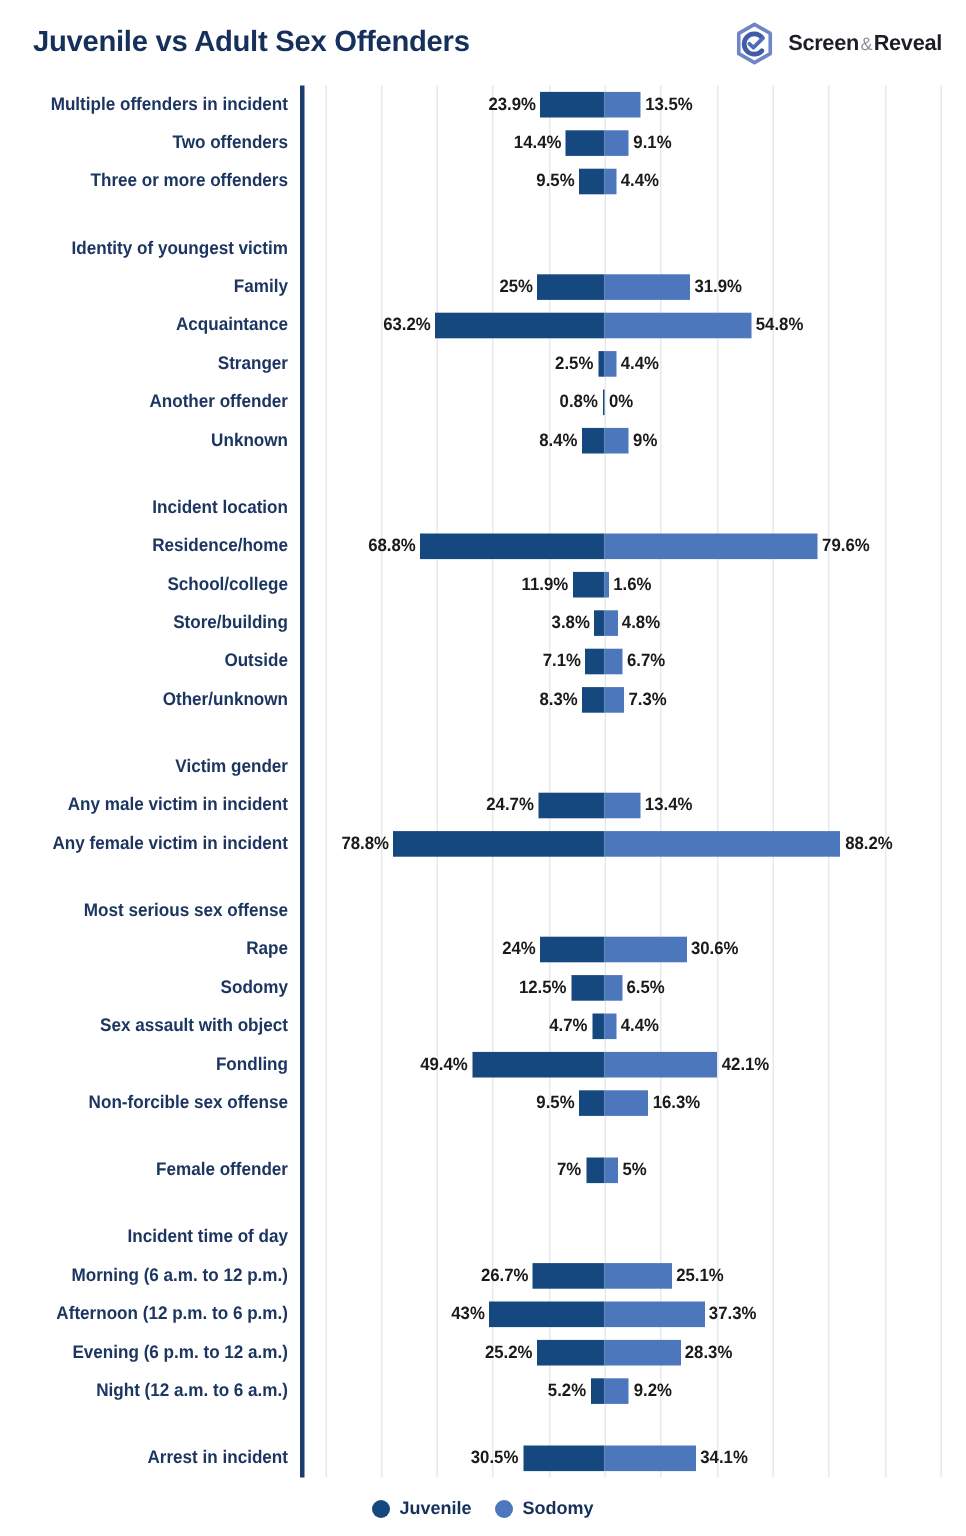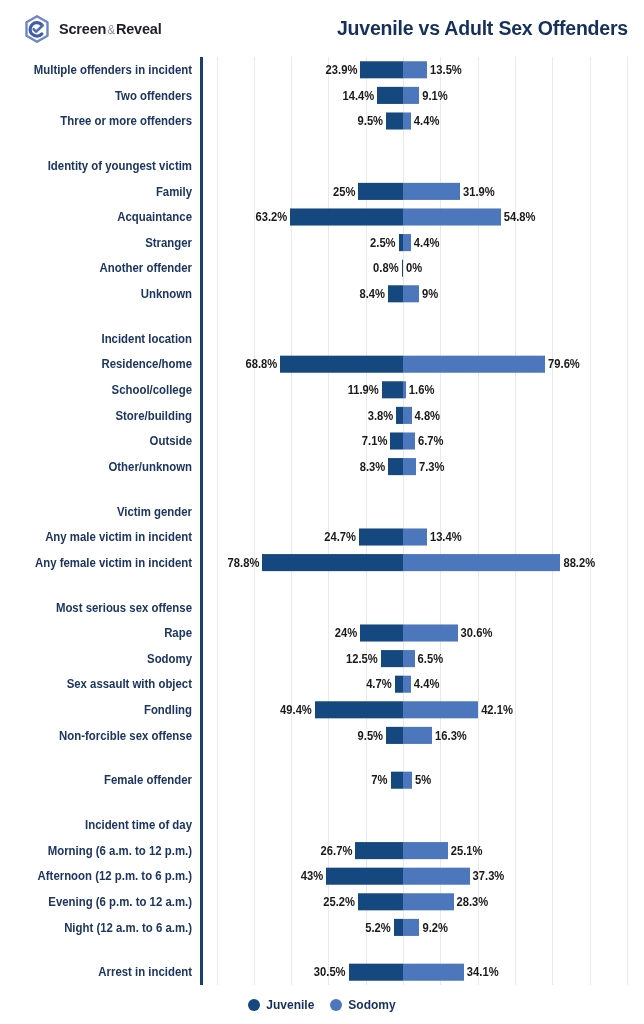--- a/index.html
+++ b/index.html
@@ -152,21 +152,21 @@
     top: 985px;
     width: 644px;
     height: 39px;
     display: flex;
     align-items: center;
     justify-content: center;
     gap: 16px;
   }
   .legend-item {
     display: flex;
-    align-items: center;
+    align-items: flex-end;
     gap: 6px;
   }
   .legend-swatch {
     width: 12px;
     height: 12px;
     border-radius: 50%;
     display: block;
   }
   .legend-label {
     font-size: 12px;
@@ -174,33 +174,33 @@
     color: #16305c;
     white-space: nowrap;
   }
 </style>
 </head>
 <body>
 
 <div id="page">
 
   <div id="header">
+    <div id="chart-title">Juvenile vs Adult Sex Offenders</div>
     <div id="brand">
       <span>
         <svg id="brand-logo" viewBox="0 0 40 40" xmlns="http://www.w3.org/2000/svg">
           <path d="M20 3 L34 11 L34 29 L20 37 L6 29 L6 11 Z" fill="none" stroke="#6f85c7" stroke-width="3.2" stroke-linejoin="round"></path>
           <path d="M26.5 14.5 A9 9 0 1 0 26.5 26.5" fill="none" stroke="#3f5da8" stroke-width="4.2" stroke-linecap="round"></path>
           <path d="M15.5 20.3 L19 23.6 L27.5 15.3" fill="none" stroke="#4f6cb5" stroke-width="3.4" stroke-linecap="round" stroke-linejoin="round"></path>
         </svg>
       </span>
       <span id="brand-text">
         <span>Screen</span><span class="amp">&amp;</span><span>Reveal</span>
       </span>
     </div>
-    <div id="chart-title">Juvenile vs Adult Sex Offenders</div>
   </div>
 
   <div id="plot">
     <div id="gridlayer">
         <div class="gridline" style="left: 216.5px;"></div>
         <div class="gridline" style="left: 253.8px;"></div>
         <div class="gridline" style="left: 291.1px;"></div>
         <div class="gridline" style="left: 328.4px;"></div>
         <div class="gridline" style="left: 365.7px;"></div>
         <div class="gridline" style="left: 403px;"></div>

